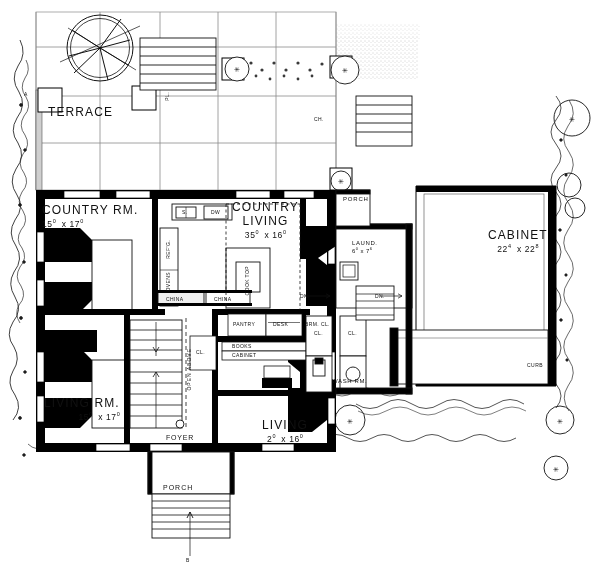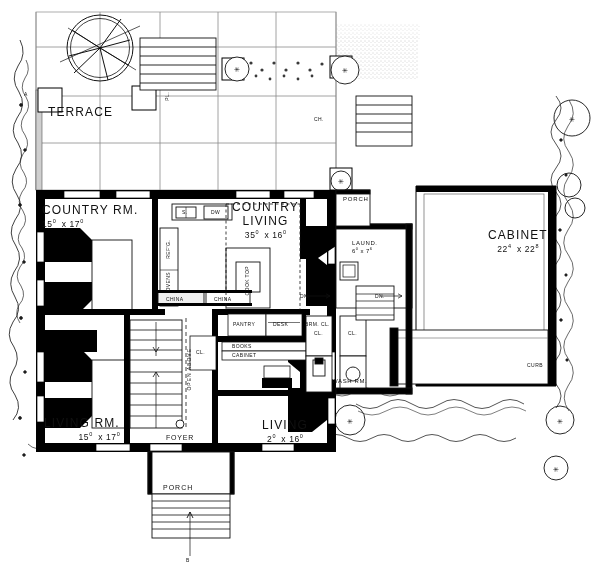--- a/index.html
+++ b/index.html
@@ -421,21 +421,21 @@
 
   <div class="rm-label ctr" style="left:232px;top:200px;">
     <div class="rm-name">COUNTRY</div>
     <div class="rm-name">LIVING</div>
     <div class="rm-dim">
       <span>35</span><sup>0</sup>
       &nbsp;x&nbsp;<span>16</span><sup>0</sup>
     </div>
   </div>
 
-  <div class="rm-label" style="left:44px;top:416px;text-align:right;">
+  <div class="rm-label" style="left:44px;top:396px;text-align:right;">
     <div class="rm-name">LIVING  RM.</div>
     <div class="rm-dim">
       <span>15</span><sup>0</sup>
       &nbsp;x&nbsp;<span>17</span><sup>0</sup>
     </div>
   </div>
 
   <div class="rm-label ctr" style="left:262px;top:418px;">
     <div class="rm-name">LIVING</div>
     <div class="rm-dim">

